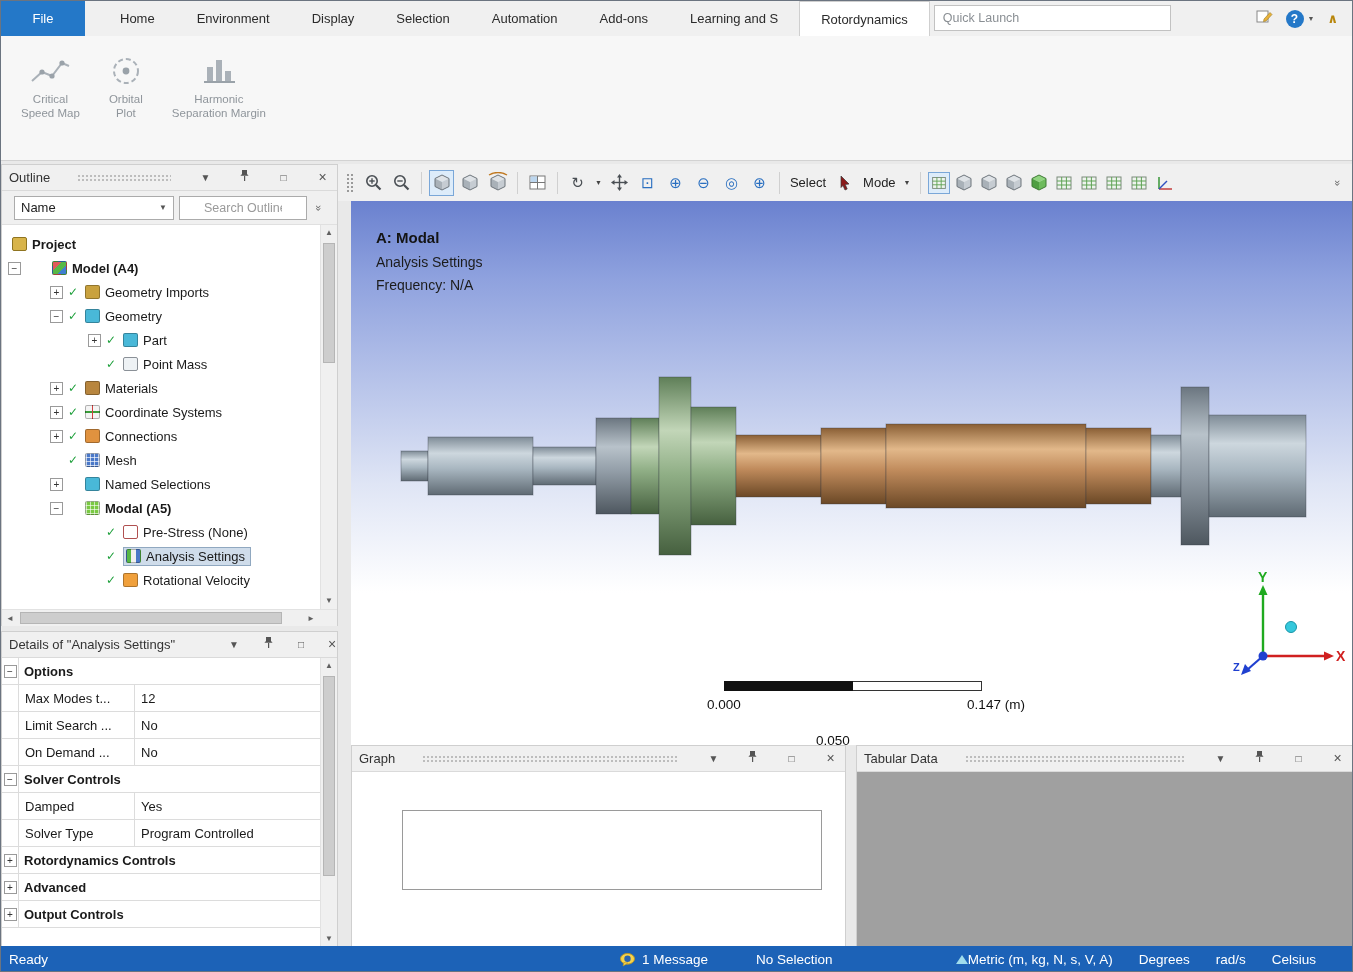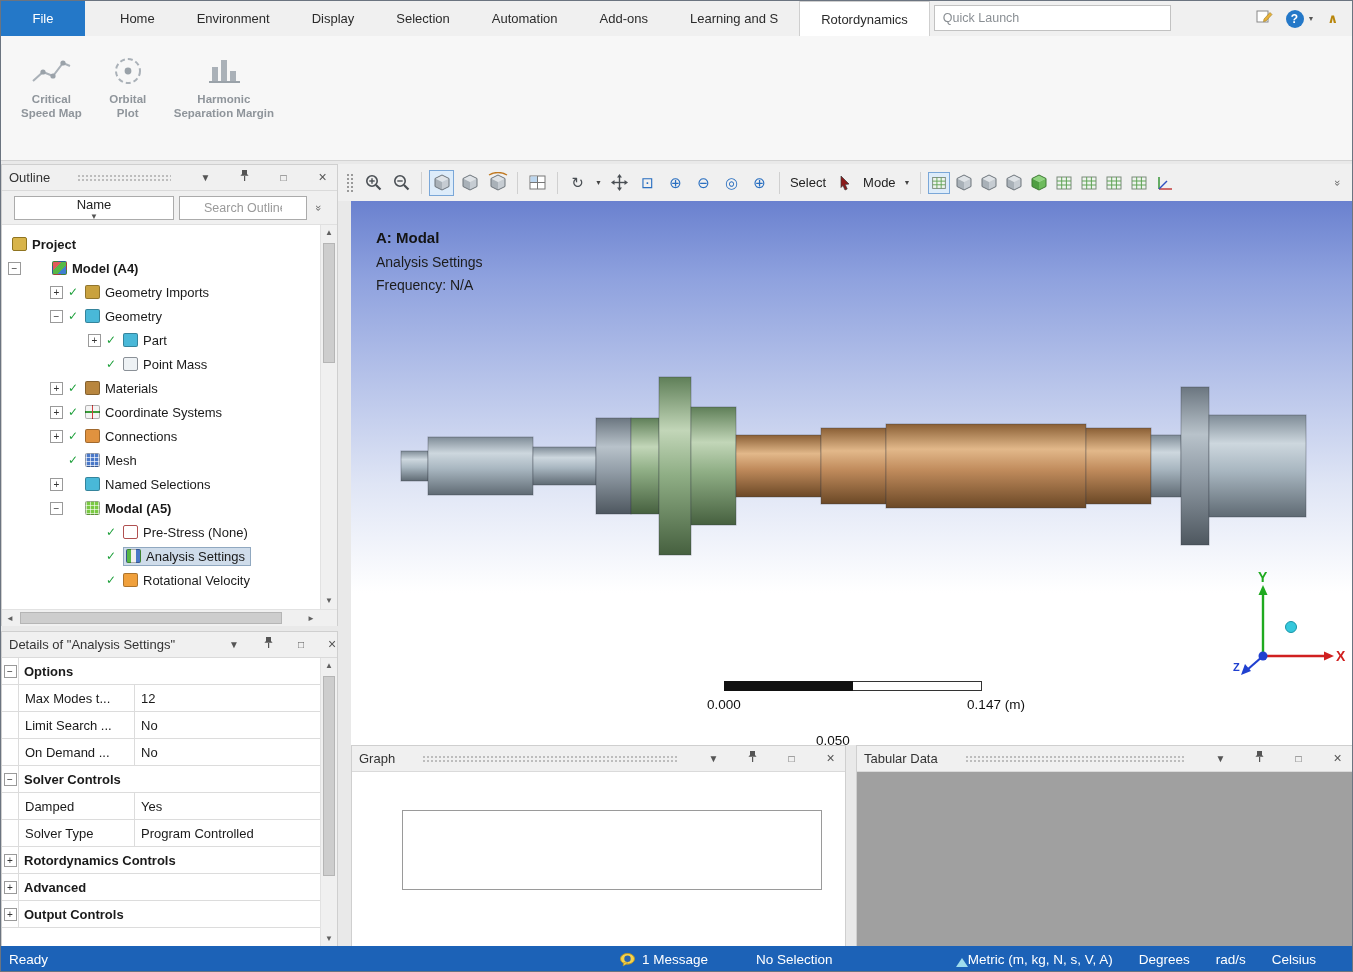--- a/index.html
+++ b/index.html
@@ -12,37 +12,37 @@
   .tab { padding:0 21px; display:flex; align-items:center; font-size:13px; color:#2b2b2b; cursor:default; }
   .tab.active { background:#fff; border:1px solid #cfcfcf; border-bottom:none; }
   .quick-launch { margin:4px 0 0 4px; width:237px; height:26px; border:1px solid #c2c2c2; padding:0 8px; font-size:12.5px; color:#1d4ed8; background:#fff; }
   .quick-launch::placeholder { color:#8a8f94; }
   .titlebar-icons { margin-left:auto; display:flex; align-items:center; gap:13px; padding-right:14px; }
   .help-circle { width:18px; height:18px; border-radius:50%; background:var(--accent-blue,#2478c8); color:#fff; font-size:12px; font-weight:bold; display:flex; align-items:center; justify-content:center; }
   .tiny-caret { font-size:7px; color:#555; margin-left:-9px; }
   .collapse-ribbon { font-size:13px; color:#b8860b; font-weight:bold; }
 
   
-  .ribbon { position:absolute; left:0; top:35px; width:100%; height:125px; background:#f7f7f7; border-bottom:1px solid #d2d2d2; display:flex; align-items:flex-start; padding:10px 0 0 12px; gap:6px;font-weight:bold; }
+  .ribbon { position:absolute; left:0; top:35px; width:100%; height:125px; background:#f7f7f7; border-bottom:1px solid #d2d2d2; display:flex; align-items:flex-start; padding:10px 0 0 12px; gap:6px; }
   .rtool { display:flex; flex-direction:column; align-items:center; padding:4px 8px; min-width:64px; }
   .rtool .rticon { height:42px; display:flex; align-items:center; justify-content:center; }
   .rtool .rtlabel { font-size:11.5px; line-height:14px; color:#8f959b; text-align:center; }
 
   
   .panel { position:absolute; background:#fff; border:1px solid #cfcfcf; }
   .phead { height:26px; background:#f0f0f0; display:flex; align-items:center; padding:0 7px; gap:24px; border-bottom:1px solid #dadada; }
   .ptitle { font-size:13px; color:#333; white-space:nowrap; }
   .pdots { flex:1; height:8px; margin:0 3px; background-image:radial-gradient(#bdbdbd 0.8px, transparent 0.9px); background-size:4px 4px; }
   .picon { font-size:10px; color:#555; width:15px; text-align:center; line-height:15px; }
   .picon.closex { font-size:14px; }
 
   
   .outline-panel { left:0; top:163px; width:337px; height:462px; }
   .otoolbar { height:34px; background:#f0f0f0; display:flex; align-items:center; gap:5px; padding:0 4px 0 12px; border-bottom:1px solid #e0e0e0; }
-  .dropdown { width:160px; height:24px; background:#fff; border:1px solid #ababab; display:flex; align-items:center; justify-content:space-between; padding:0 6px; font-size:13px; color:#222;flex-direction:column; }
+  .dropdown { width:160px; height:24px; background:#fff; border:1px solid #ababab; display:flex; align-items:center; justify-content:space-between; padding:0 6px; font-size:13px; color:#222; }
   .ddcaret { font-size:8px; color:#555; }
   .osearch { width:128px; height:24px; border:1px solid #ababab; padding:0 24px; font-size:12.5px; }
   .osearch::placeholder { color:#9a9a9a; }
   .obar-more { width:15px; height:26px; display:flex; align-items:center; justify-content:center; color:#666; font-size:11px; transform:none; }
   .obar-more span { display:inline-block; transform:rotate(90deg); }
   .tree { position:relative; height:384px; background:#fff; overflow:hidden; padding-top:7px; }
   .trow { height:24px; display:flex; align-items:center; gap:5px; font-size:13px; color:#1a1a1a; white-space:nowrap; padding-right:20px; }
   .bold { font-weight:bold; }
   .exp { width:13px; height:13px; border:1px solid #9a9a9a; background:#fff; font-size:10px; line-height:11px; text-align:center; color:#333; flex:none; }
   .check { color:#1fa03c; font-size:12px; font-weight:bold; width:12px; flex:none; }
@@ -116,21 +116,21 @@
   .graph-box { position:absolute; left:50px; top:38px; width:420px; height:80px; background:#fff; border:1px solid #9a9a9a; }
   .tabular-panel { left:855px; top:744px; width:497px; height:201px; }
   .tabular-body { height:174px; background:#a0a0a0; }
 
   
   .statusbar { position:absolute; left:0; top:945px; width:100%; height:26px; background:var(--statusbar-bg,#1c62b7); color:#fff; font-size:13.5px; display:flex; align-items:center; }
   .sb-ready { margin-left:8px; }
   .sb-msg { position:absolute; left:618px; display:flex; align-items:center; gap:6px; }
   .sb-sel { position:absolute; left:755px; }
   .sb-right { position:absolute; right:36px; display:flex; align-items:center; gap:26px; }
-  .sb-units { display:flex; align-items:flex-end; }
+  .sb-units { display:flex; align-items:center; }
   .tri-up { width:0; height:0; border-left:6px solid transparent; border-right:6px solid transparent; border-bottom:9px solid #9fdcec; }
 </style>
 </head>
 <body>
 
 <svg width="0" height="0" style="position:absolute">
   <defs>
     <g id="cube-gray">
       <path d="M11 3 18 6.5 11 10 4 6.5Z" fill="#dfe3e7"></path>
       <path d="M4 6.5 11 10 11 18 4 14.5Z" fill="#a9b1b8"></path>

